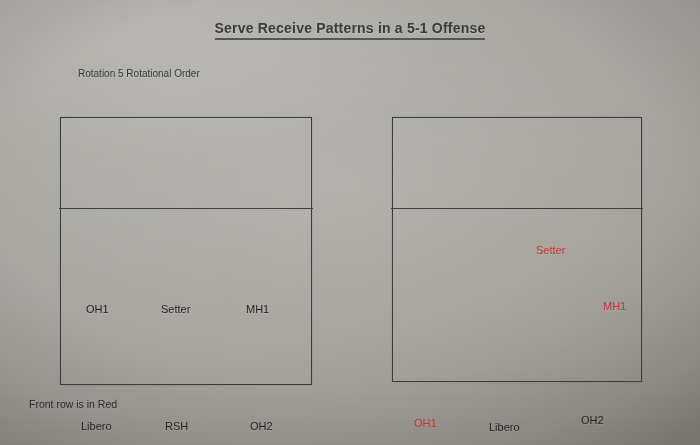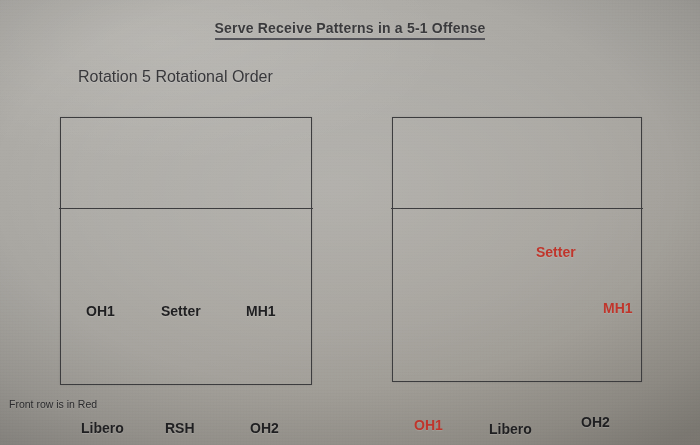--- a/index.html
+++ b/index.html
@@ -52,21 +52,21 @@
     margin-top: 12px;
   }
   .title u {
     text-decoration: none;
     border-bottom: 2px solid #55555a;
     padding-bottom: 2px;
   }
 
   .panel-heading {
     position: absolute;
-    font-size: 16px;
+    font-size: 10px;
     color: #37373a;
     white-space: nowrap;
     text-shadow: 0 1px 1px rgba(255,255,255,0.18);
   }
   #heading-left  { left: 78px;  top: 68px; }
   #heading-right { left: 421px; top: 68px; }
 
   .court {
     position: absolute;
     border: 1.6px solid #3c3c3e;
@@ -90,25 +90,24 @@
     left: -1.6px;
     right: -1.6px;
     height: 0;
     border-top: 1.6px solid #3c3c3e;
   }
   #divider-left  { top: 90px; }
   #divider-right { top: 90px; }
 
   .player {
     position: absolute;
-    font-size: 14px;
+    font-size: 11px;
     white-space: nowrap;
     color: #1f1f21;
     text-shadow: 0 1px 1px rgba(255,255,255,0.16);
-    font-weight: bold;
   }
   .player.front {
     color: #c0352b;
     text-shadow: 0 1px 1px rgba(255,255,255,0.14);
   }
 
   
   #lp-oh1    { left: 25px;  top: 185px; }
   #lp-setter { left: 100px; top: 185px; }
   #lp-mh1    { left: 185px; top: 185px; }
@@ -118,21 +117,21 @@
 
   
   #rp-setter { left: 143px; top: 126px; }
   #rp-mh1    { left: 210px; top: 182px; }
   #rp-oh1    { left: 21px;  top: 299px; }
   #rp-libero { left: 96px;  top: 303px; }
   #rp-oh2    { left: 188px; top: 296px; }
 
   .footnote {
     position: absolute;
-    left: 9px;
+    left: 29px;
     top: 398px;
     font-size: 10.5px;
     color: #2a2a2c;
     text-shadow: 0 1px 1px rgba(255,255,255,0.15);
   }
 </style>
 </head>
 <body>
 
 <div id="page">

